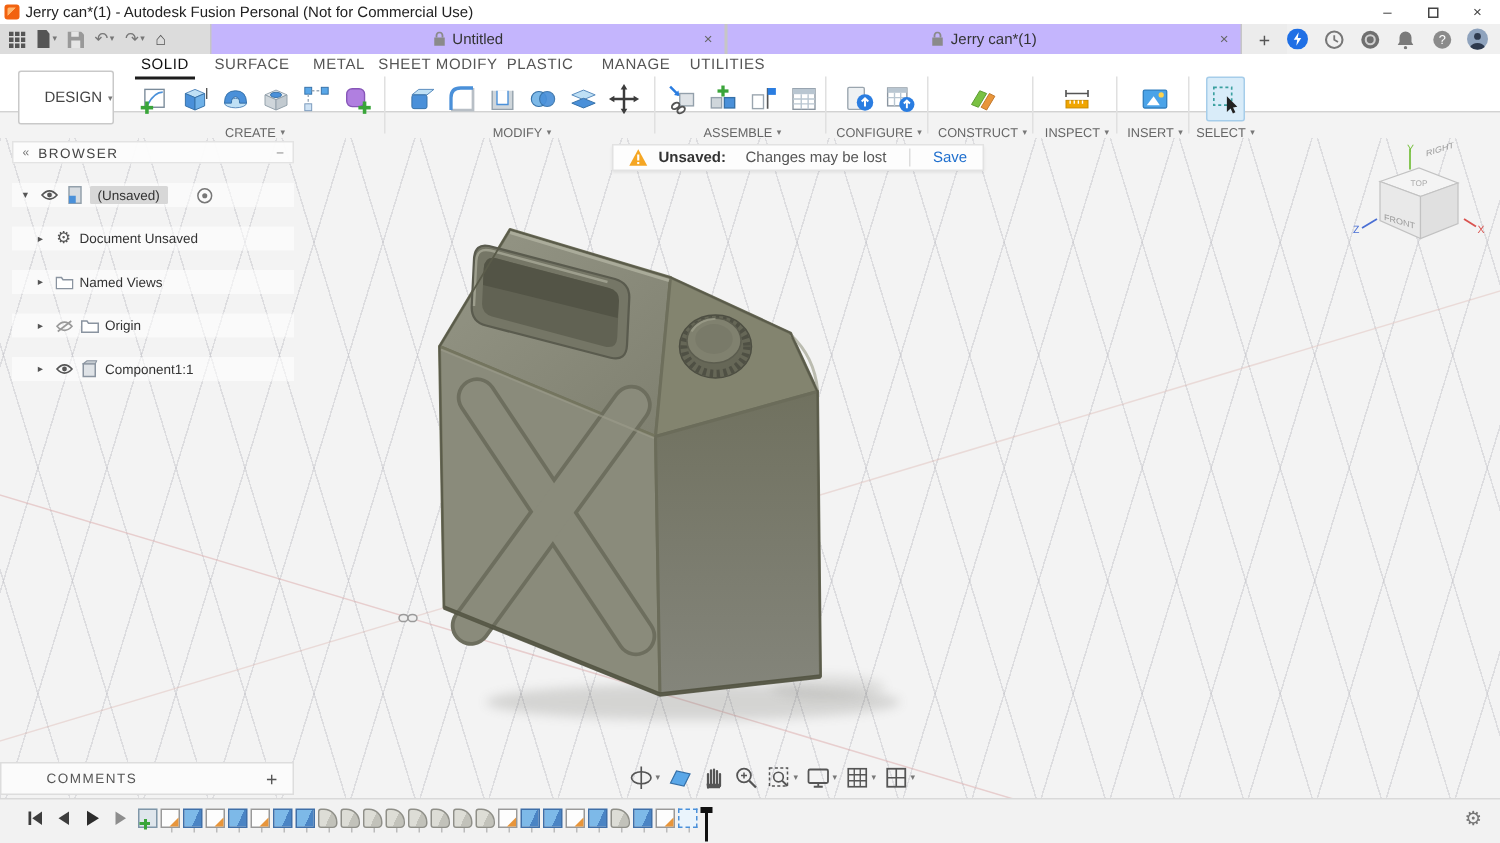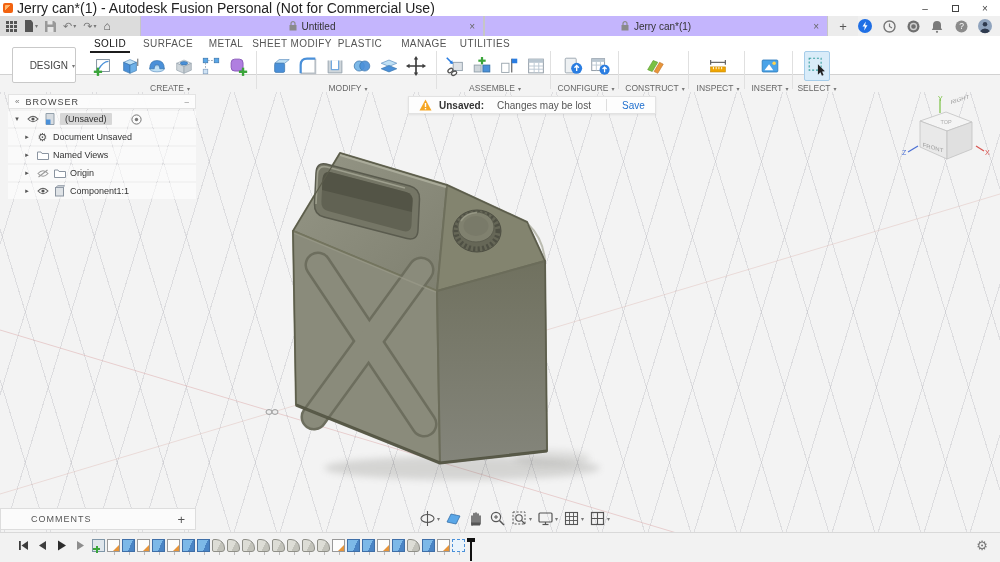--- a/index.html
+++ b/index.html
@@ -4,21 +4,21 @@
 <style>
   * { margin:0; padding:0; box-sizing:border-box; }
   html,body { width:1000px; height:562px; overflow:hidden; }
   body { font-family:"Liberation Sans", sans-serif; color:#333; background:#f3f3f3; position:relative; user-select:none; }
   #app { position:absolute; inset:0; width:1000px; height:562px; overflow:hidden; }
 
   
   .titlebar { position:absolute; top:0; left:0; right:0; height:16px; background:#ffffff; display:flex; align-items:center; padding-left:3px; z-index:40; }
   .fusion-logo { width:10px; height:10px; background:#f2620f; border-radius:2px; margin-right:4px; position:relative; flex:none; }
   .fusion-logo::after { content:''; position:absolute; left:2px; top:2px; width:6px; height:6px; border-radius:1px; background:linear-gradient(135deg,#ffb66e 0 50%,transparent 50%); }
-  .titlebar-text { font-size:14px; color:#222; white-space:nowrap; }
+  .titlebar-text { font-size:10px; color:#222; white-space:nowrap; }
   .win-controls { margin-left:auto; display:flex; align-items:center; height:100%; }
   .win-btn { width:30px; height:16px; display:flex; align-items:center; justify-content:center; font-size:10px; color:#444; cursor:default; }
   .win-max-glyph { width:7px; height:7px; border:1px solid #444; display:block; }
 
   
   .tabstrip { position:absolute; top:16px; left:0; right:0; height:20px; background:#dcdcdc; display:flex; align-items:stretch; z-index:39; }
   .appbar { width:140px; display:flex; align-items:center; padding-left:6px; gap:7px; flex:none; }
   .appbar .ai { display:flex; align-items:center; color:#555; font-size:11px; line-height:1; }
   .caret-sm { font-size:6px; color:#777; margin-left:1px; }
   .doc-tab { width:344px; flex:none; background:#c4b5fd; border-left:1px solid #c6c6c6; border-right:1px solid #c6c6c6; display:flex; align-items:center; justify-content:center; position:relative; gap:5px; }
@@ -54,21 +54,21 @@
   .warnbar .w-label { font-size:10px; font-weight:bold; color:#333; }
   .warnbar .w-msg { font-size:10px; color:#555; margin-left:6px; }
   .warnbar .w-div { width:1px; height:12px; background:#ddd; margin:0 8px; }
   .warnbar .w-save { font-size:10px; color:#1f6fce; }
 
   
   .browser { position:absolute; left:8px; top:94px; width:188px; z-index:29; }
   .browser-header { height:15px; background:rgba(252,252,252,.95); border:1px solid #e3e3e3; display:flex; align-items:center; padding:0 6px; gap:6px; }
   .browser-header .bh-title { font-size:9px; letter-spacing:1px; color:#444; flex:1; }
   .browser-header .bh-ic { font-size:8px; color:#777; }
-  .b-row { height:16px; display:flex; align-items:center; gap:4px; background:rgba(255,255,255,.55); margin-top:2px; padding-left:4px; font-size:9px; color:#333; }
+  .b-row { height:16px; display:flex; align-items:center; gap:4px; background:rgba(255,255,255,.55); margin-top:13px; padding-left:4px; font-size:9px; color:#333; }
   .b-row .chev { width:10px; text-align:center; font-size:7px; color:#555; }
   .b-row.child { padding-left:14px; }
   .b-ic { width:13px; height:12px; display:flex; align-items:center; justify-content:center; }
   .unsaved-chip { background:#d7d7d7; padding:1px 5px; border-radius:1px; }
   .b-target { margin-left:14px; }
   .gear-glyph { font-size:11px; color:#555; line-height:1; }
 
   
   .viewcube { position:absolute; right:8px; top:95px; width:92px; height:84px; z-index:28; }
 

